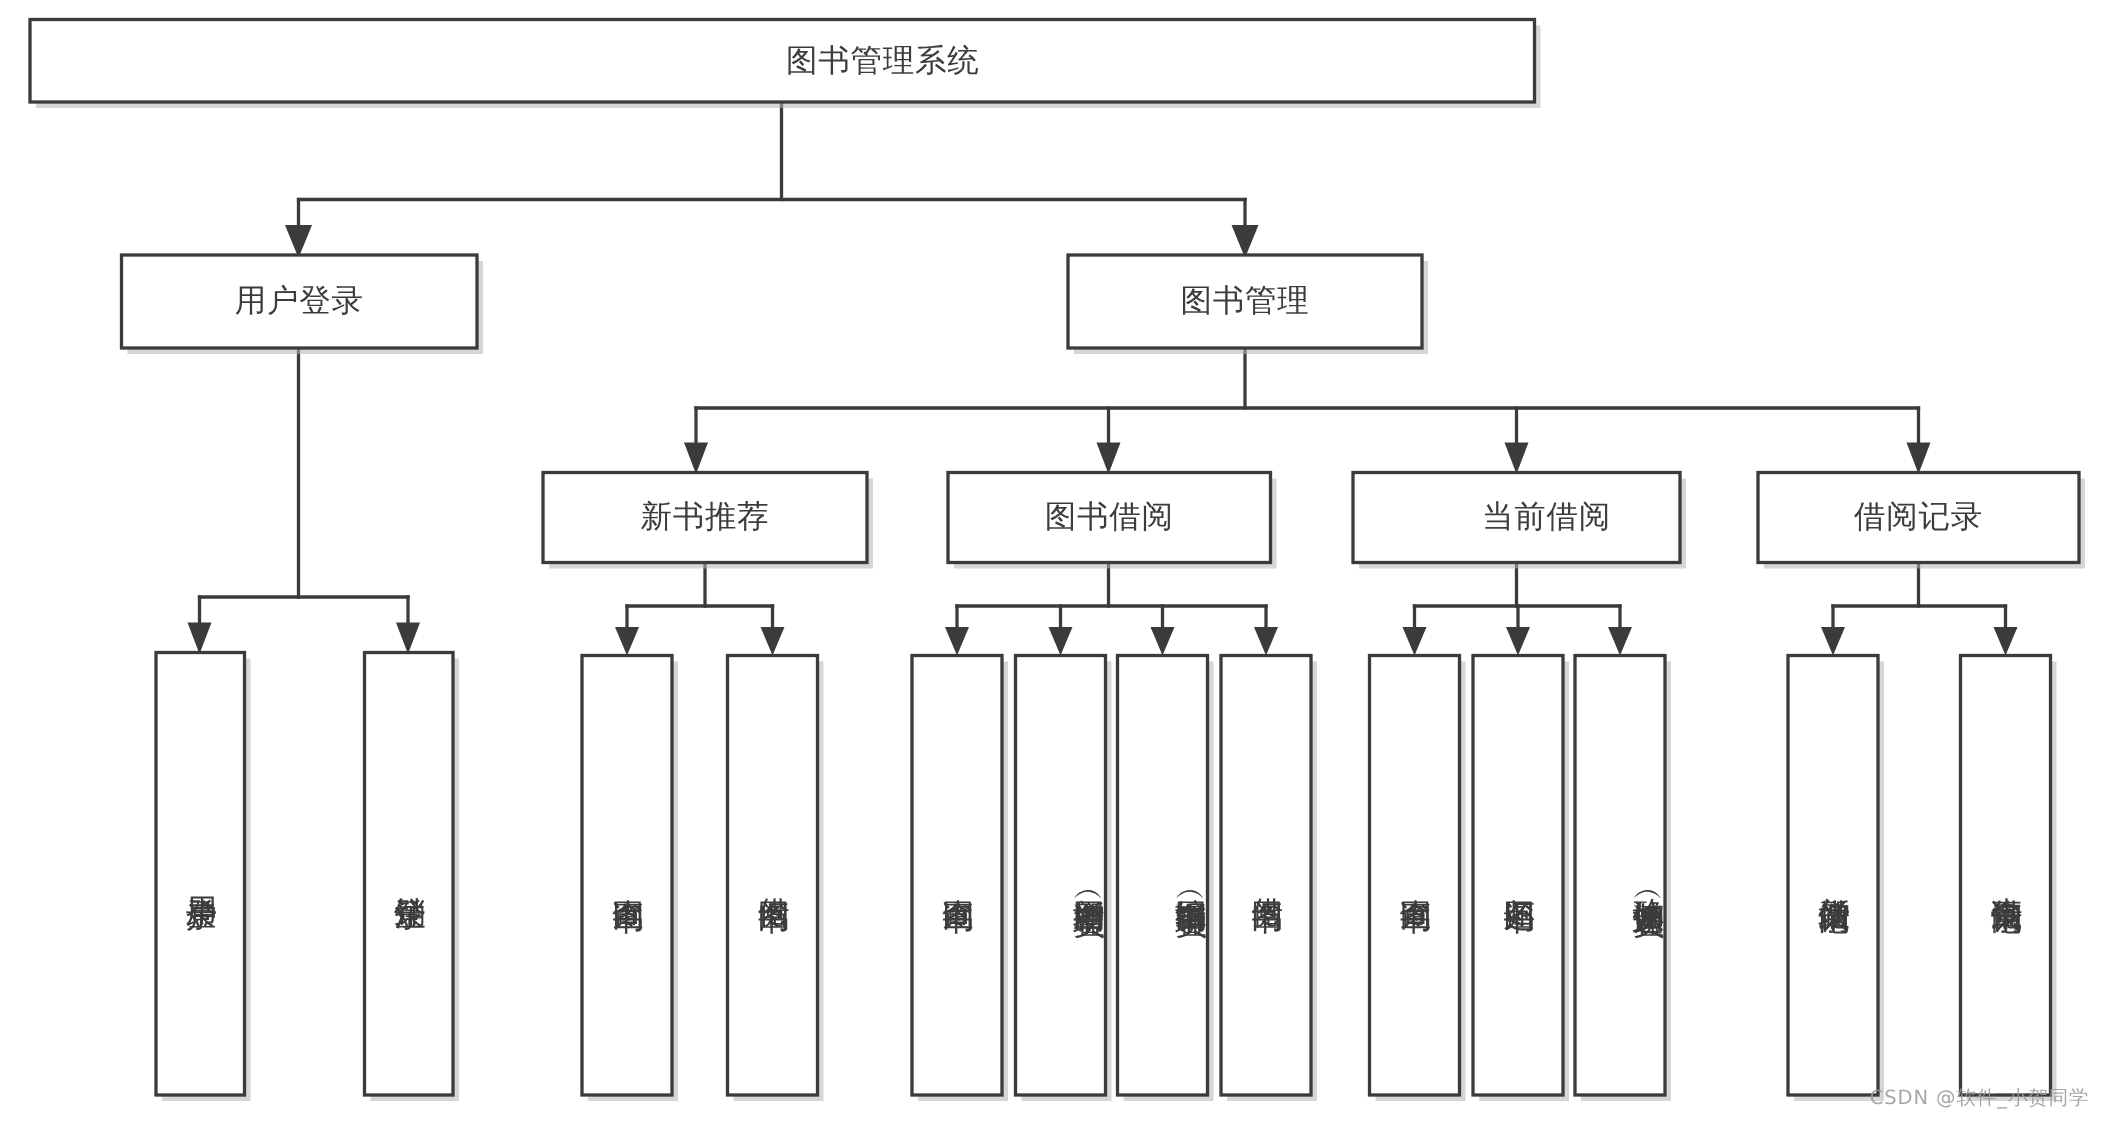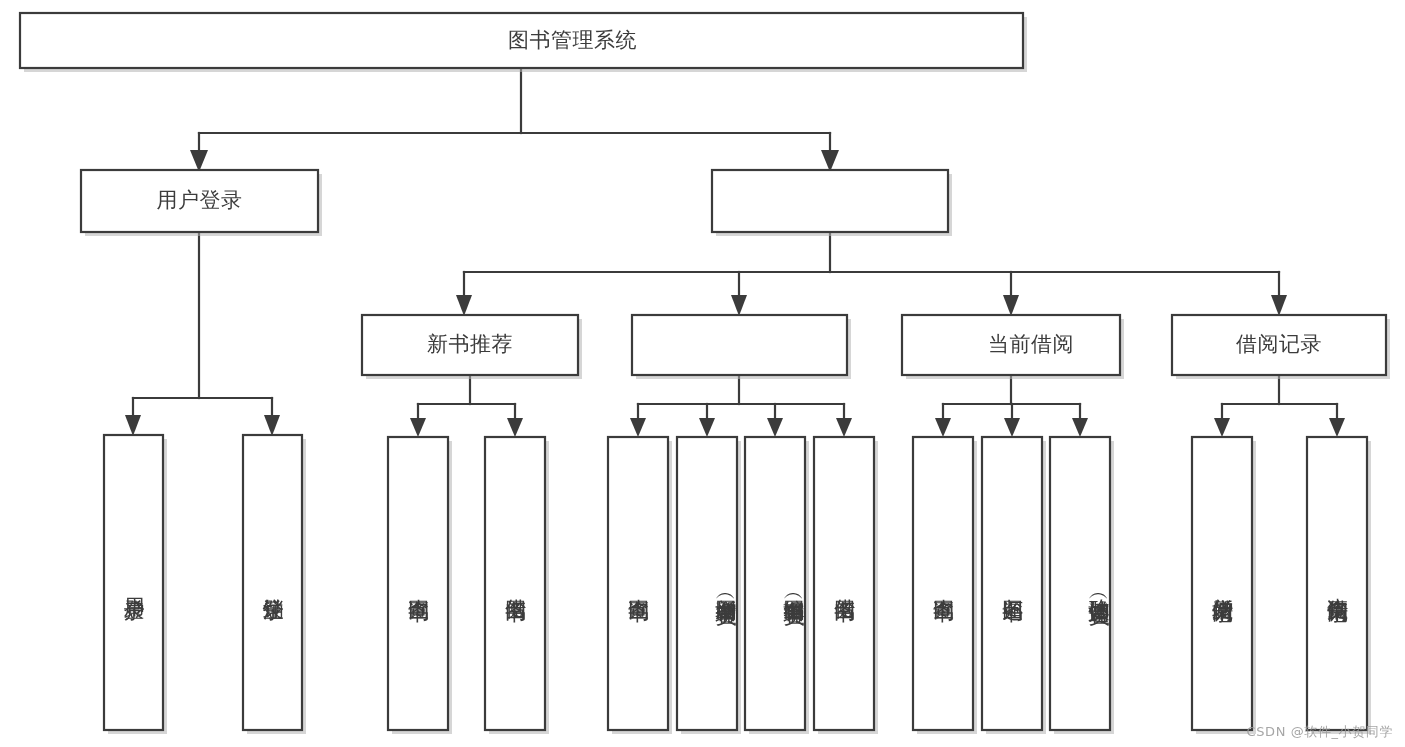--- a/index.html
+++ b/index.html
@@ -220,31 +220,33 @@
       <rect class="node-box" x="1050" y="437" width="60" height="293"></rect>
 
       <rect class="node-shadow" x="1196" y="441" width="60" height="293"></rect>
       <rect class="node-box" x="1192" y="437" width="60" height="293"></rect>
 
       <rect class="node-shadow" x="1311" y="441" width="60" height="293"></rect>
       <rect class="node-box" x="1307" y="437" width="60" height="293"></rect>
     </g>
   </svg>
 
-  <div class="node-label-h" style="left:16px; top:13px; width:1113px; height:55px;">图书管理系统</div>
+  <div class="node-label-h" style="left:32px; top:13px; width:1113px; height:55px;">图书管理系统</div>
   <div class="node-hit" style="left:20px; top:13px; width:1003px; height:55px;"></div>
 
   <div class="node-label-h" style="left:81px; top:170px; width:237px; height:62px;">用户登录</div>
   <div class="node-hit" style="left:81px; top:170px; width:237px; height:62px;"></div>
 
+  <div class="node-label-h" style="left:712px; top:170px; width:236px; height:62px;">图书管理</div>
   <div class="node-hit" style="left:712px; top:170px; width:236px; height:62px;"></div>
 
   <div class="node-label-h" style="left:362px; top:315px; width:216px; height:60px;font-family:Liberation Serif, serif;">新书推荐</div>
   <div class="node-hit" style="left:362px; top:315px; width:216px; height:60px;"></div>
 
+  <div class="node-label-h" style="left:632px; top:315px; width:215px; height:60px;">图书借阅</div>
   <div class="node-hit" style="left:632px; top:315px; width:215px; height:60px;"></div>
 
   <div class="node-label-h" style="left:902px; top:315px; width:218px; height:60px;padding-left:20px;">当前借阅</div>
   <div class="node-hit" style="left:902px; top:315px; width:218px; height:60px;"></div>
 
   <div class="node-label-h" style="left:1172px; top:315px; width:214px; height:60px;">借阅记录</div>
   <div class="node-hit" style="left:1172px; top:315px; width:214px; height:60px;"></div>
 
   <div class="node-label-v" style="left:104px; top:435px; width:59px; height:295px;">用户登录</div>
   <div class="node-hit" style="left:104px; top:435px; width:59px; height:295px;"></div>

